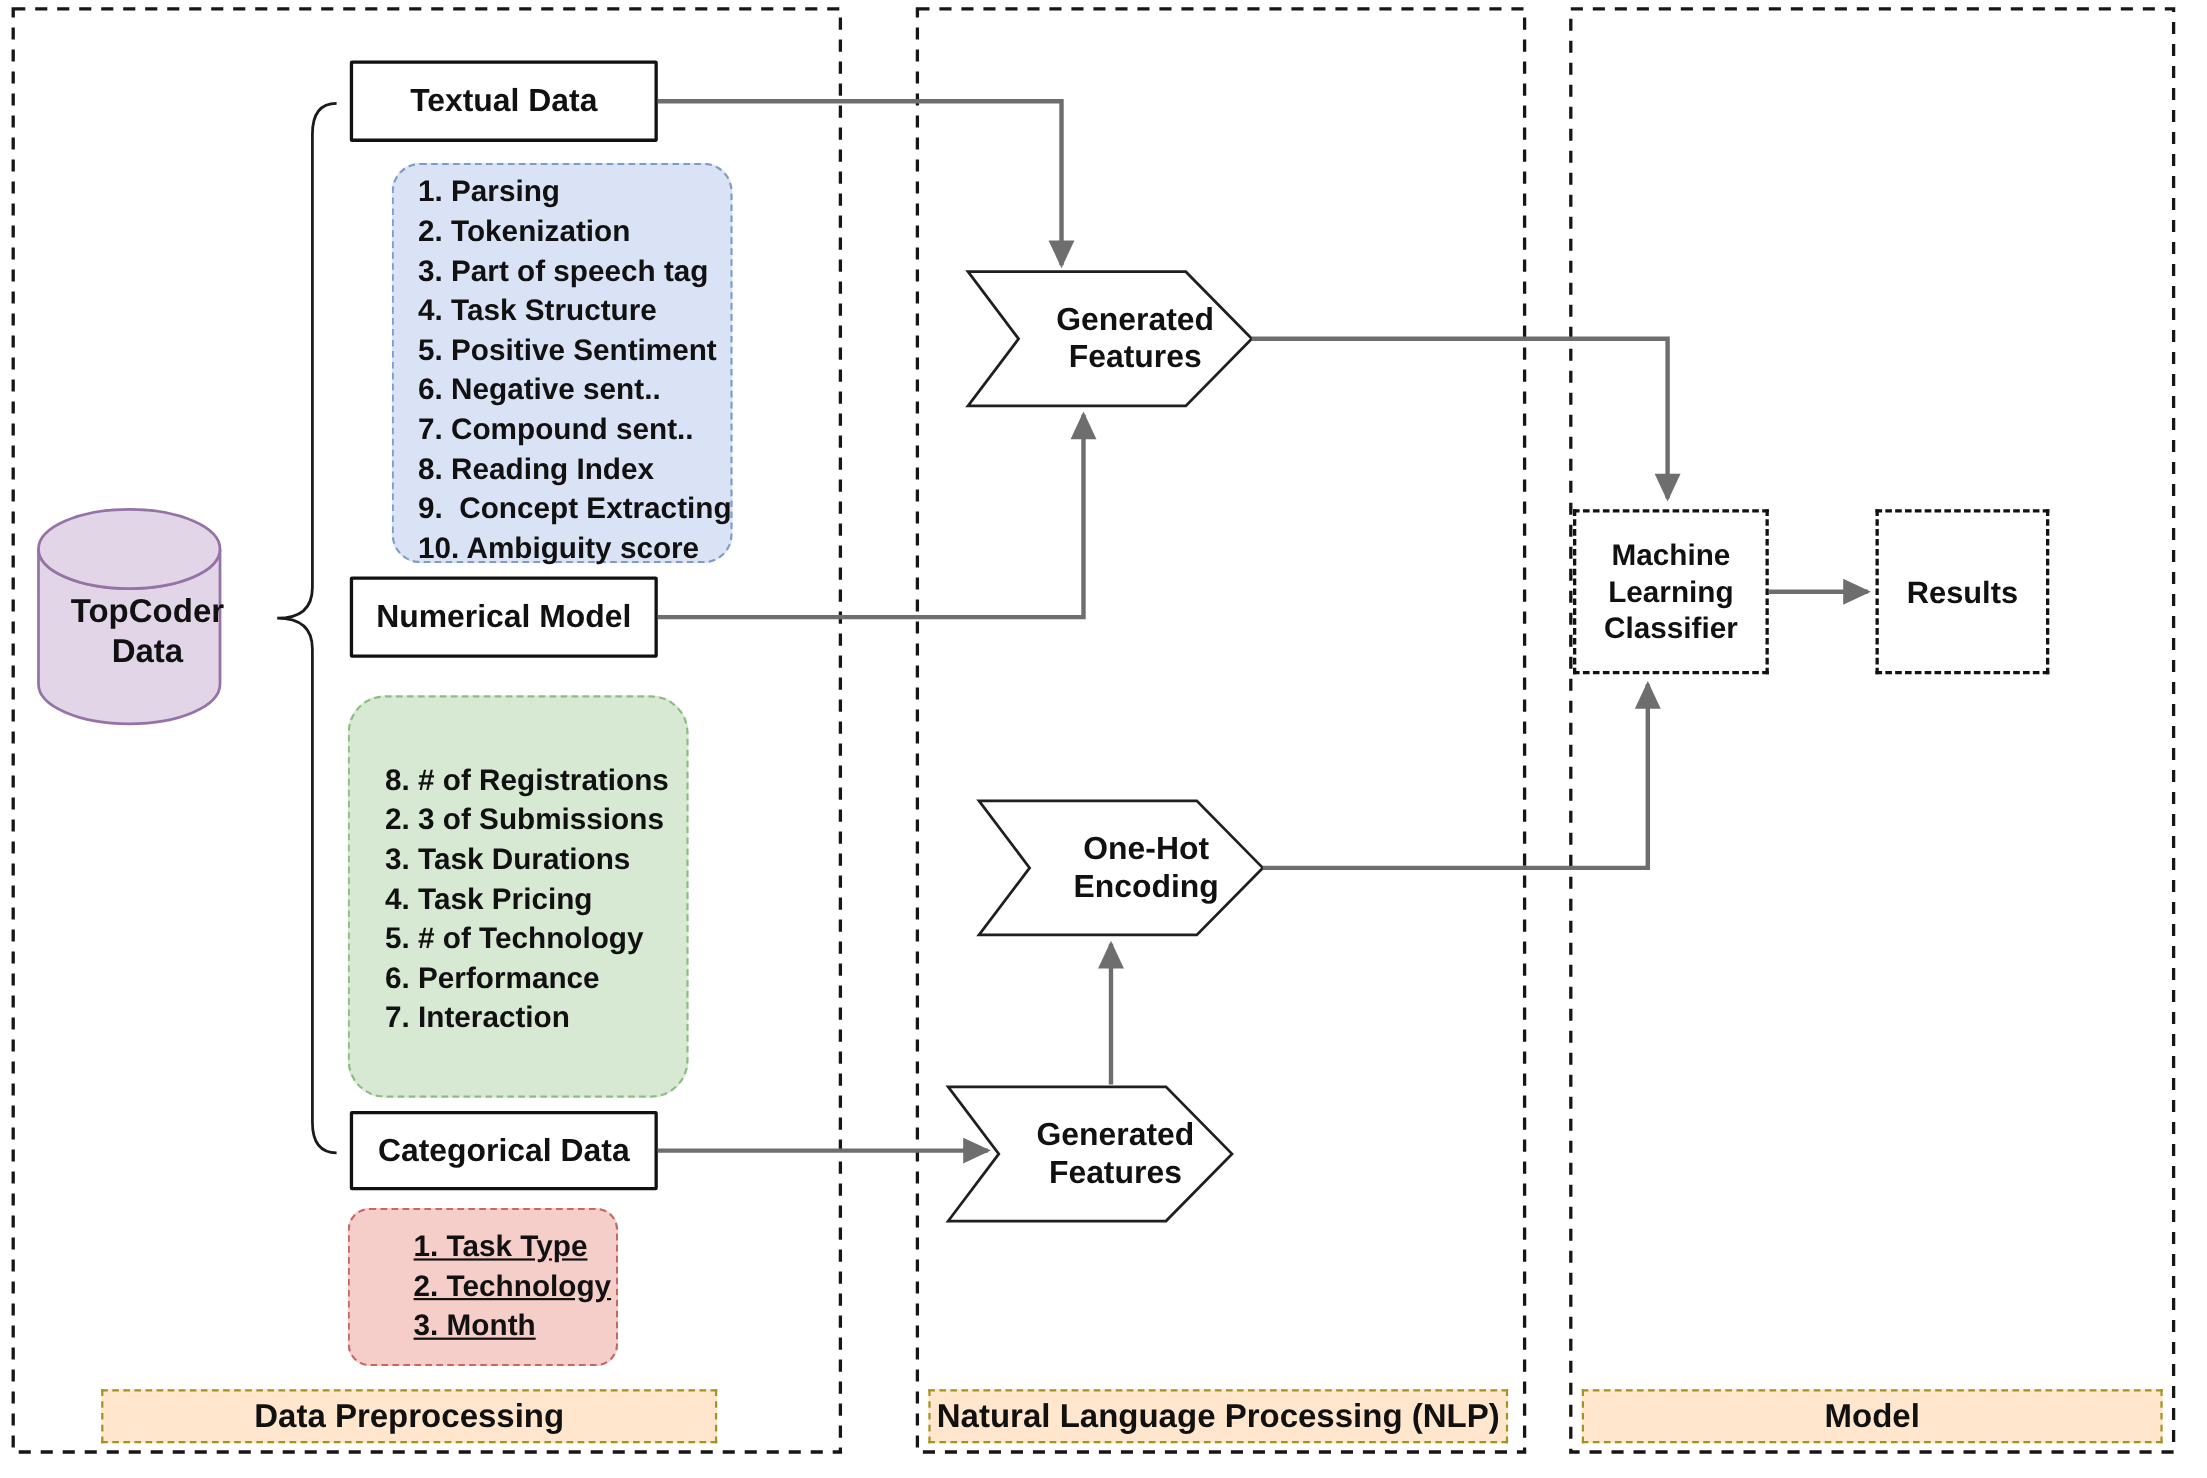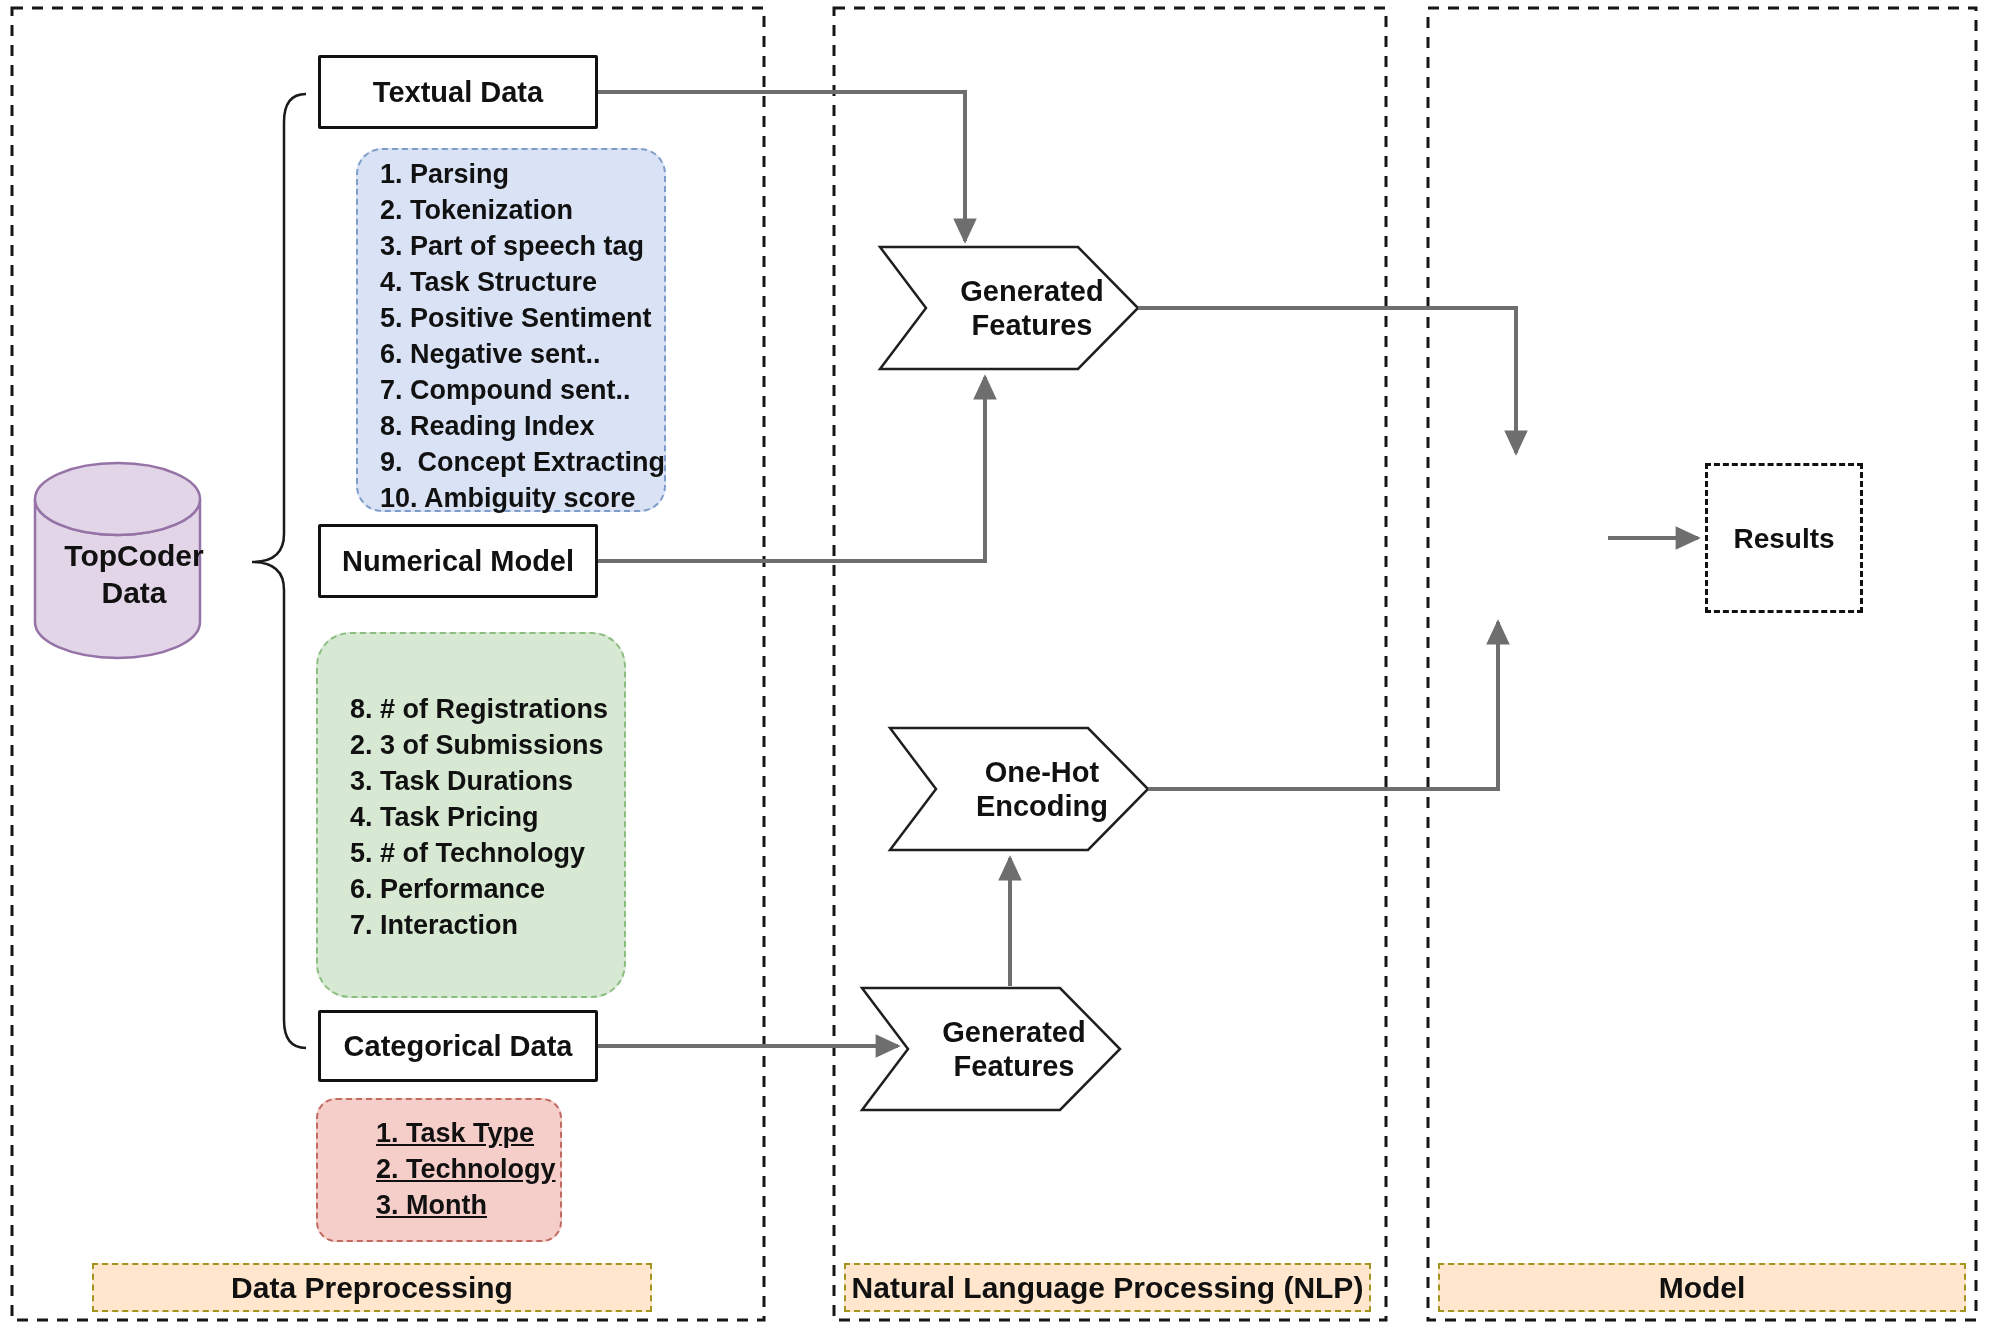--- a/index.html
+++ b/index.html
@@ -77,20 +77,25 @@
     <div class="abs bar" style="left:92px;top:1263px;width:560px;height:49px;">
       <span>Data Preprocessing</span>
     </div>
     <div class="abs bar" style="left:844px;top:1263px;width:527px;height:49px;">
       <span>Natural Language Processing (NLP)</span>
     </div>
     <div class="abs bar" style="left:1438px;top:1263px;width:528px;height:49px;">
       <span>Model</span>
     </div>
 
+    <div class="abs dashedbox" style="left:1430px;top:463px;width:178px;height:150px;">
+      <span>Machine</span>
+      <span>Learning</span>
+      <span>Classifier</span>
+    </div>
 
     <div class="abs dashedbox" style="left:1705px;top:463px;width:158px;height:150px;font-size:28px;">
       <span>Results</span>
     </div>
   </div>
 
   <svg class="layer svglayer" viewBox="0 0 2006 1344" xmlns="http://www.w3.org/2000/svg">
     <defs>
       <marker id="ah" viewBox="0 0 10 10" refX="8.5" refY="5" markerWidth="7" markerHeight="7" orient="auto-start-reverse">
         <path d="M0.5,0.8 L9.5,5 L0.5,9.2 z" fill="#6e6e6e"></path>

